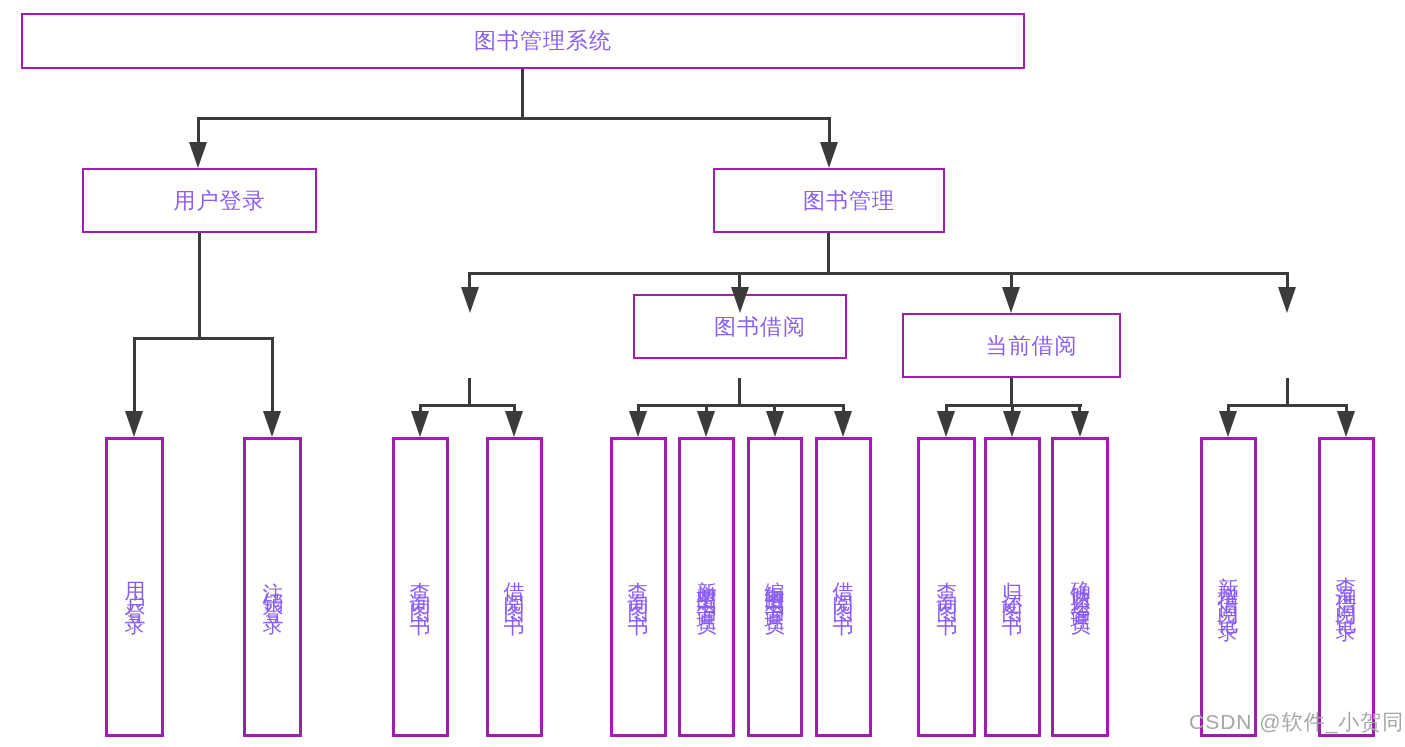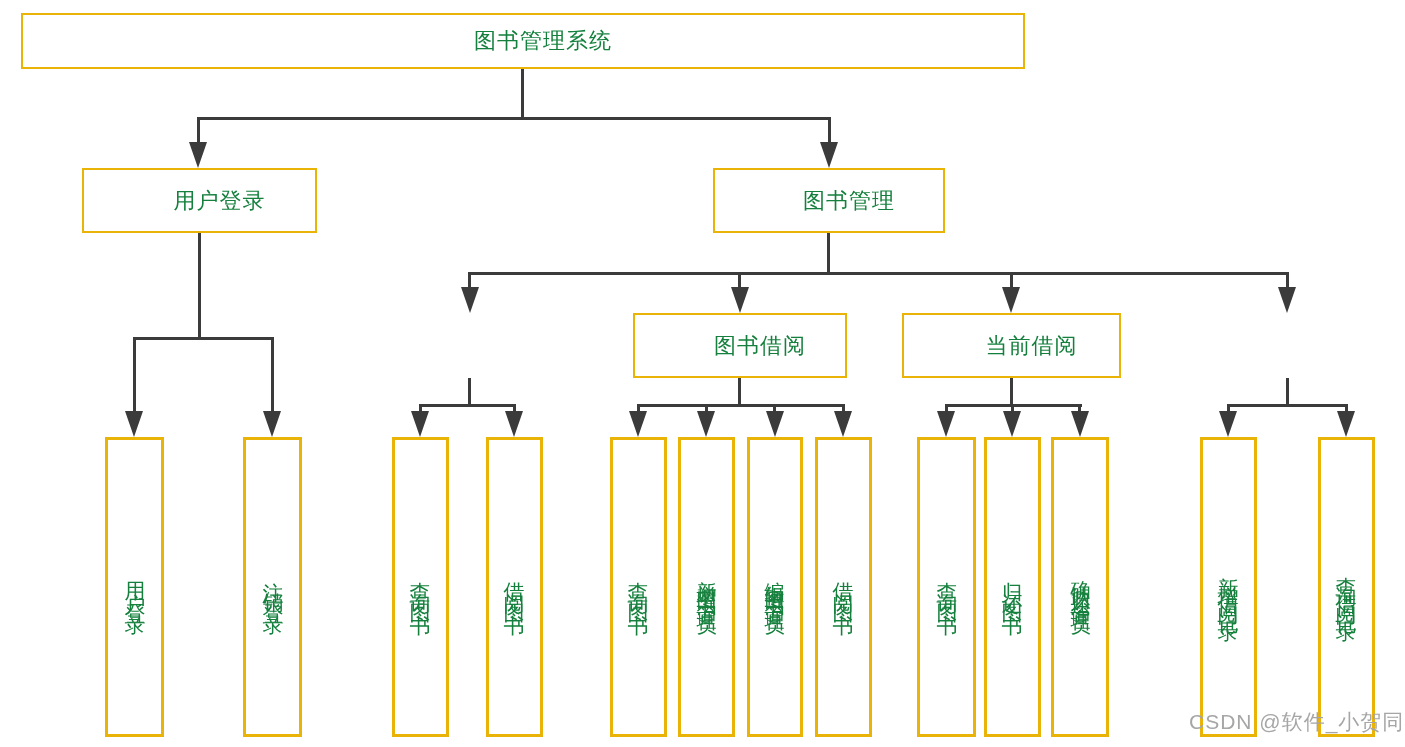--- a/index.html
+++ b/index.html
@@ -1,19 +1,19 @@
 <!DOCTYPE html>
 <html><head>
 <meta charset="utf-8">
 <style>
   html,body{margin:0;padding:0;background:#fff;}
   #canvas{position:relative;width:1405px;height:747px;background:#ffffff;overflow:hidden;
           font-family:"Liberation Sans",sans-serif;}
-  .box{position:absolute;box-sizing:border-box;background:#ffffff;border:2px solid #eab308;
-       color:#15803d;padding-left:40px;}
+  .box{position:absolute;box-sizing:border-box;background:#ffffff;border:2px solid #a21caf;
+       color:#8b5cf6;padding-left:40px;}
   .hbox{display:flex;align-items:center;justify-content:center;font-size:22px;letter-spacing:1px;}
   .vbox{border-width:3px;writing-mode:vertical-rl;text-orientation:mixed;
         font-size:21px;letter-spacing:11px;text-align:center;line-height:51px;}
   .vbox.mid{letter-spacing:9px;}
   .vbox.dense{font-size:20px;letter-spacing:5px;}
   .hl,.vl{position:absolute;background:#3b3b3b;}
   .hl{height:3px;} .vl{width:3px;}
   .ar{position:absolute;width:0;height:0;border-left:9px solid transparent;
       border-right:9px solid transparent;border-top:26px solid #3b3b3b;}
   .wm{position:absolute;color:#a6a6a6;font-size:21px;letter-spacing:1px;white-space:nowrap;}
@@ -21,21 +21,21 @@
 </head>
 <body>
 
 <div id="canvas">
 
   <div class="box hbox" style="left:21px;top:13px;width:1004px;height:56px">图书管理系统</div>
 
   <div class="box hbox" style="left:82px;top:168px;width:235px;height:65px">用户登录</div>
   <div class="box hbox" style="left:713px;top:168px;width:232px;height:65px">图书管理</div>
 
-  <div class="box hbox" style="left:633px;top:313px;width:214px;height:65px">图书借阅</div>
+  <div class="box hbox" style="left:633px;top:294px;width:214px;height:65px">图书借阅</div>
   <div class="box hbox" style="left:902px;top:313px;width:219px;height:65px">当前借阅</div>
 
   <div class="box vbox" style="left:105px;top:437px;width:59px;height:300px">用户登录</div>
   <div class="box vbox" style="left:243px;top:437px;width:59px;height:300px">注销登录</div>
 
   <div class="box vbox" style="left:392px;top:437px;width:57px;height:300px">查询图书</div>
   <div class="box vbox" style="left:486px;top:437px;width:57px;height:300px">借阅图书</div>
 
   <div class="box vbox" style="left:610px;top:437px;width:57px;height:300px">查询图书</div>
   <div class="box vbox dense" style="left:678px;top:437px;width:57px;height:300px">新增图书（管理员）</div>

